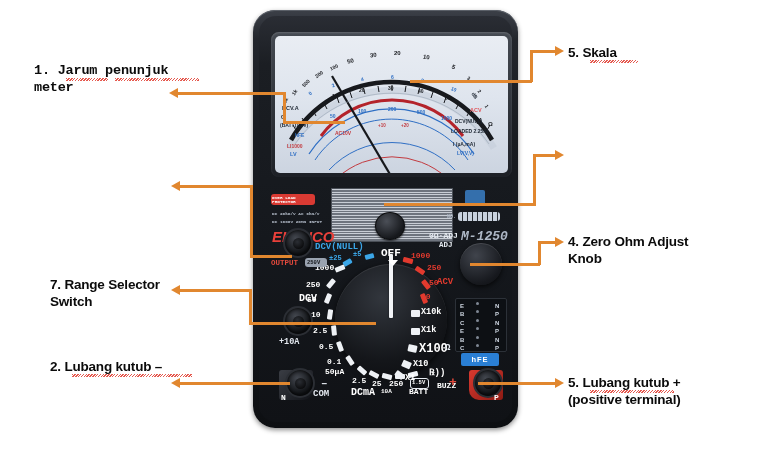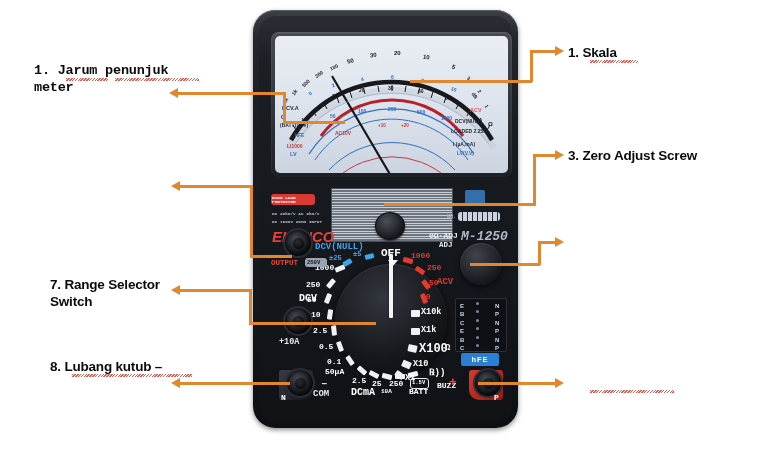--- a/index.html
+++ b/index.html
@@ -316,33 +316,36 @@
 
   <div style="position:absolute;left:460px;top:243px;width:42px;height:42px;border-radius:50%;
               background:radial-gradient(circle at 38% 30%,#40444c,#17191e 70%,#0c0d10 100%);
               box-shadow:0 2px 5px rgba(0,0,0,.7), inset 0 1px 0 rgba(255,255,255,.12);"></div>
 
   <div class="label" style="left:34px;top:62px;width:200px;font-family:Liberation Mono, monospace;">1. Jarum penunjuk
 meter</div>
   <div class="sq" style="left:66px;top:78px;width:42px;"></div>
   <div class="sq" style="left:115px;top:78px;width:84px;"></div>
 
-  <div class="label" style="left:568px;top:44px;width:200px;">1. Skala</div>
+  <div class="label" style="left:568px;top:44px;width:200px;">5. Skala</div>
   <div class="sq" style="left:590px;top:60px;width:48px;"></div>
 
-  <div class="label" style="left:568px;top:147px;width:200px;">3. Zero Adjust Screw</div>
-
-
+
+  <div class="label" style="left:568px;top:233px;width:190px;">4. Zero Ohm Adjust
+Knob</div>
+
+  <div class="label" style="left:568px;top:374px;width:200px;">5. Lubang kutub +
+(positive terminal)</div>
   <div class="sq" style="left:590px;top:390px;width:84px;"></div>
 
 
   <div class="label" style="left:50px;top:276px;width:200px;">7. Range Selector
 Switch</div>
 
-  <div class="label" style="left:50px;top:358px;width:200px;">8. Lubang kutub –</div>
+  <div class="label" style="left:50px;top:358px;width:200px;">2. Lubang kutub –</div>
   <div class="sq" style="left:72px;top:374px;width:120px;"></div>
 
   <div class="seg" style="left:283px;top:121px;width:62px;height:2.5px;"></div>
   <div class="seg" style="left:283px;top:92px;width:2.5px;height:31px;"></div>
   <div class="seg" style="left:178px;top:92px;width:107px;height:2.5px;"></div>
   <div class="arrow left" style="left:169px;top:88px;"></div>
 
   <div class="seg" style="left:410px;top:80px;width:122px;height:2.5px;"></div>
   <div class="seg" style="left:530px;top:50px;width:2.5px;height:32px;"></div>
   <div class="seg" style="left:530px;top:50px;width:26px;height:2.5px;"></div>

